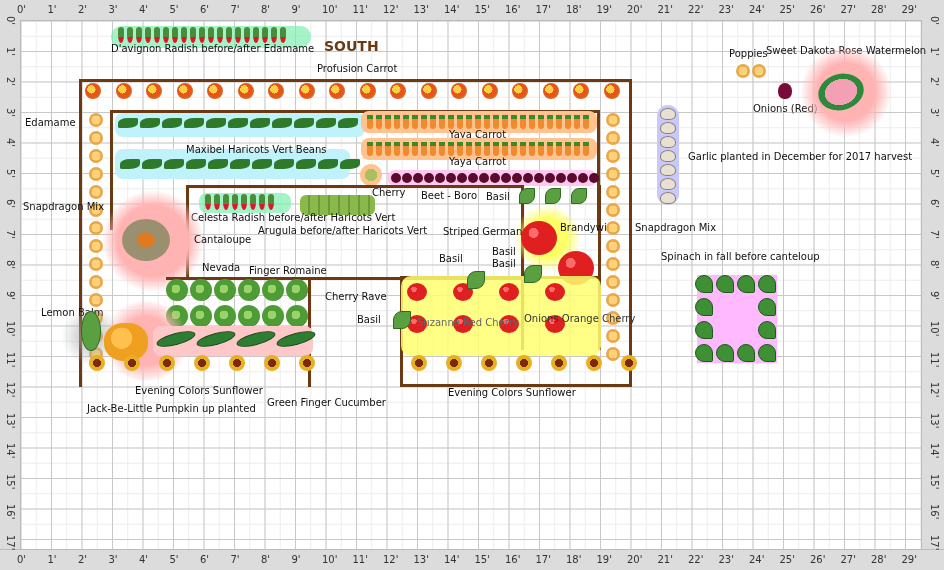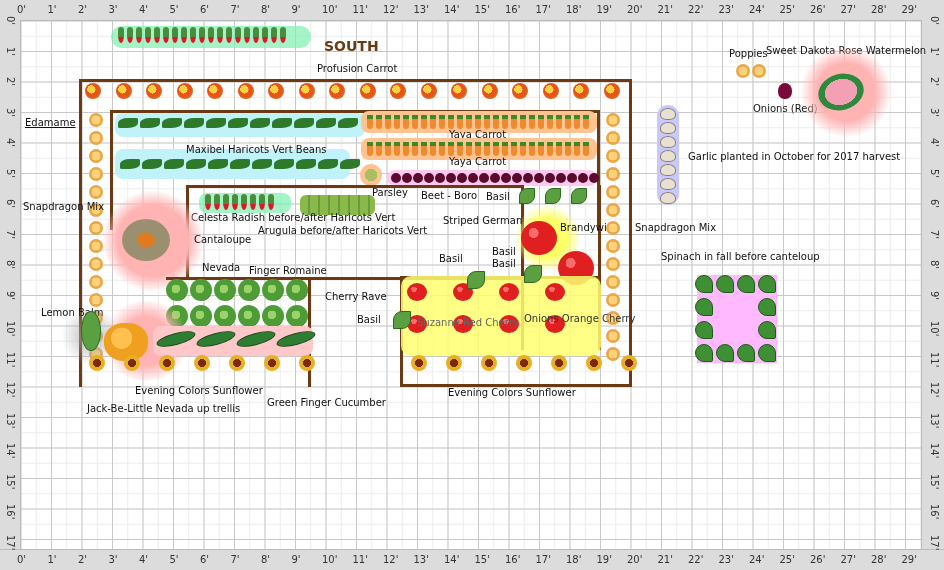--- a/index.html
+++ b/index.html
@@ -164,20 +164,21 @@
       <div class="radish"></div>
       <div class="radish"></div>
       <div class="radish"></div>
       <div class="radish"></div>
       <div class="radish"></div>
       <div class="radish"></div>
       <div class="radish"></div>
       <div class="radish"></div>
       <div class="radish"></div>
     </div>
+  <div class="label" style="left:90px;top:22px;">D'avignon Radish before/after Edamame</div>
   <div class="south" style="left:303px;top:17px;">SOUTH</div>
   <div class="label" style="left:296px;top:42px;">Profusion Carrot</div>
 
   <div class="bed" style="left:58px;top:58px;width:553px;height:308px;border-bottom:none;"></div>
   <div class="row" style="left:64px;top:62px;gap:14.5px;" id="zinnia">
       <div class="flower"></div>
       <div class="flower"></div>
       <div class="flower"></div>
       <div class="flower"></div>
       <div class="flower"></div>
@@ -207,21 +208,21 @@
       <div class="snap"></div>
       <div class="snap"></div>
       <div class="snap"></div>
       <div class="snap"></div>
       <div class="snap"></div>
       <div class="snap"></div>
       <div class="snap"></div>
       <div class="snap"></div>
       <div class="snap"></div>
     </div>
-  <div class="label" style="left:4px;top:96px;text-decoration:underline;">Edamame</div>
+  <div class="label" style="left:4px;top:96px;">Edamame</div>
   <div class="label" style="left:2px;top:180px;">Snapdragon Mix</div>
 
   <div class="glow" style="left:94px;top:92px;width:250px;height:24px;background:#bff2fa;"></div>
   <div class="row" style="left:96px;top:97px;" id="edrow">
       <div class="bean"></div>
       <div class="bean"></div>
       <div class="bean"></div>
       <div class="bean"></div>
       <div class="bean"></div>
       <div class="bean"></div>
@@ -300,21 +301,21 @@
       <div class="carrot"></div>
       <div class="carrot"></div>
       <div class="carrot"></div>
       <div class="carrot"></div>
       <div class="carrot"></div>
       <div class="carrot"></div>
     </div>
   <div class="label" style="left:428px;top:135px;">Yaya Carrot</div>
 
   <div class="abs" style="left:339px;top:143px;width:22px;height:22px;border-radius:50%;background:radial-gradient(circle,#a8c060 0 40%,#ffc38f 41%);"></div>
-  <div class="label" style="left:351px;top:166px;">Parsley</div>
+  <div class="label" style="left:351px;top:166px;">Cherry</div>
   <div class="glow" style="left:366px;top:149px;width:210px;height:16px;background:#ffc8f0;"></div>
   <div class="row" style="left:369px;top:152px;" id="beets">
       <div class="beet"></div>
       <div class="beet"></div>
       <div class="beet"></div>
       <div class="beet"></div>
       <div class="beet"></div>
       <div class="beet"></div>
       <div class="beet"></div>
       <div class="beet"></div>
@@ -358,21 +359,21 @@
 
   <div class="bed" style="left:500px;top:164px;width:80px;height:165px;border-left:3px solid #6b3a12;border-top:none;border-bottom:none;"></div>
   <div class="row" style="left:498px;top:167px;gap:10px;" id="basTop">
       <div class="basil"></div>
       <div class="basil"></div>
       <div class="basil"></div>
     </div>
   <div class="abs" style="left:494px;top:182px;width:65px;height:70px;border-radius:50%;background:radial-gradient(circle,#ffff66 0 40%,transparent 70%);"></div>
   <div class="abs tomato" style="left:500px;top:200px;width:36px;height:34px;"></div>
   <div class="abs tomato" style="left:537px;top:230px;width:36px;height:34px;"></div>
-  <div class="label" style="left:422px;top:194px;">Striped German</div>
+  <div class="label" style="left:422px;top:205px;">Striped German</div>
   <div class="label" style="left:539px;top:201px;">Brandywine</div>
   <div class="label" style="left:471px;top:225px;">Basil</div>
   <div class="label" style="left:471px;top:237px;">Basil</div>
   <div class="label" style="left:418px;top:232px;">Basil</div>
 
   <div class="abs" style="left:585px;top:90px;display:flex;flex-direction:column;" id="snapR">
       <div class="snap"></div>
       <div class="snap"></div>
       <div class="snap"></div>
       <div class="snap"></div>
@@ -424,21 +425,21 @@
   <div class="row" style="left:68px;top:334px;gap:19px;" id="sunL">
       <div class="sunflower"></div>
       <div class="sunflower"></div>
       <div class="sunflower"></div>
       <div class="sunflower"></div>
       <div class="sunflower"></div>
       <div class="sunflower"></div>
       <div class="sunflower"></div>
     </div>
   <div class="label" style="left:114px;top:364px;">Evening Colors Sunflower</div>
-  <div class="label" style="left:66px;top:382px;">Jack-Be-Little Nevada up trellis</div>
+  <div class="label" style="left:66px;top:382px;">Jack-Be-Little Pumpkin up planted</div>
   <div class="label" style="left:246px;top:376px;">Green Finger Cucumber</div>
 
   <div class="bed" style="left:379px;top:256px;width:232px;height:110px;border-top:none;"></div>
   <div class="abs" style="left:379px;top:255px;width:200px;height:3px;background:#6b3a12;"></div>
   <div class="abs" style="left:380px;top:255px;width:200px;height:80px;background:#ffff70;border-radius:10px;opacity:.85;"></div>
   <div class="abs" style="left:386px;top:262px;display:grid;grid-template-columns:repeat(4,46px);row-gap:14px;" id="cherry">
       <div class="tomato"></div>
       <div class="tomato"></div>
       <div class="tomato"></div>
       <div class="tomato"></div>
@@ -477,21 +478,21 @@
   <div class="abs" style="left:636px;top:84px;width:22px;height:100px;border-radius:11px;background:#c8c8ff;"></div>
   <div class="abs" style="left:639px;top:86px;display:flex;flex-direction:column;" id="garlic">
       <div class="garlic"></div>
       <div class="garlic"></div>
       <div class="garlic"></div>
       <div class="garlic"></div>
       <div class="garlic"></div>
       <div class="garlic"></div>
       <div class="garlic"></div>
     </div>
-  <div class="label" style="left:667px;top:130px;">Garlic planted in October for 2017 harvest</div>
+  <div class="label" style="left:667px;top:130px;">Garlic planted in December for 2017 harvest</div>
 
   <div class="label" style="left:640px;top:230px;">Spinach in fall before canteloup</div>
   <div class="abs" style="left:676px;top:254px;width:80px;height:88px;background:#ffbaff;"></div>
   <div class="abs" style="left:674px;top:254px;display:grid;grid-template-columns:repeat(4,21px);row-gap:5px;" id="spinach">
       <div class="spinach" style="width: 18px; height: 18px;"></div>
       <div class="spinach" style="width: 18px; height: 18px;"></div>
       <div class="spinach" style="width: 18px; height: 18px;"></div>
       <div class="spinach" style="width: 18px; height: 18px;"></div>
       <div class="spinach" style="width: 18px; height: 18px;"></div>
       <div class="" style="width: 18px; height: 18px;"></div>

